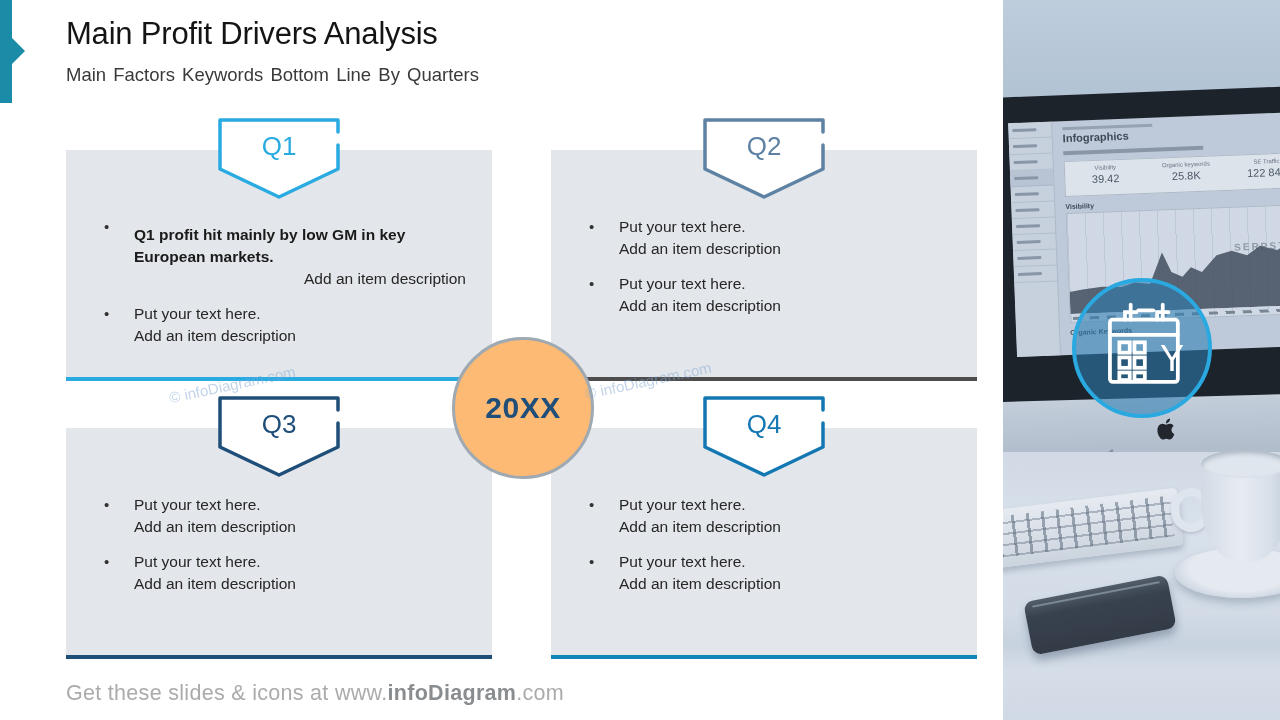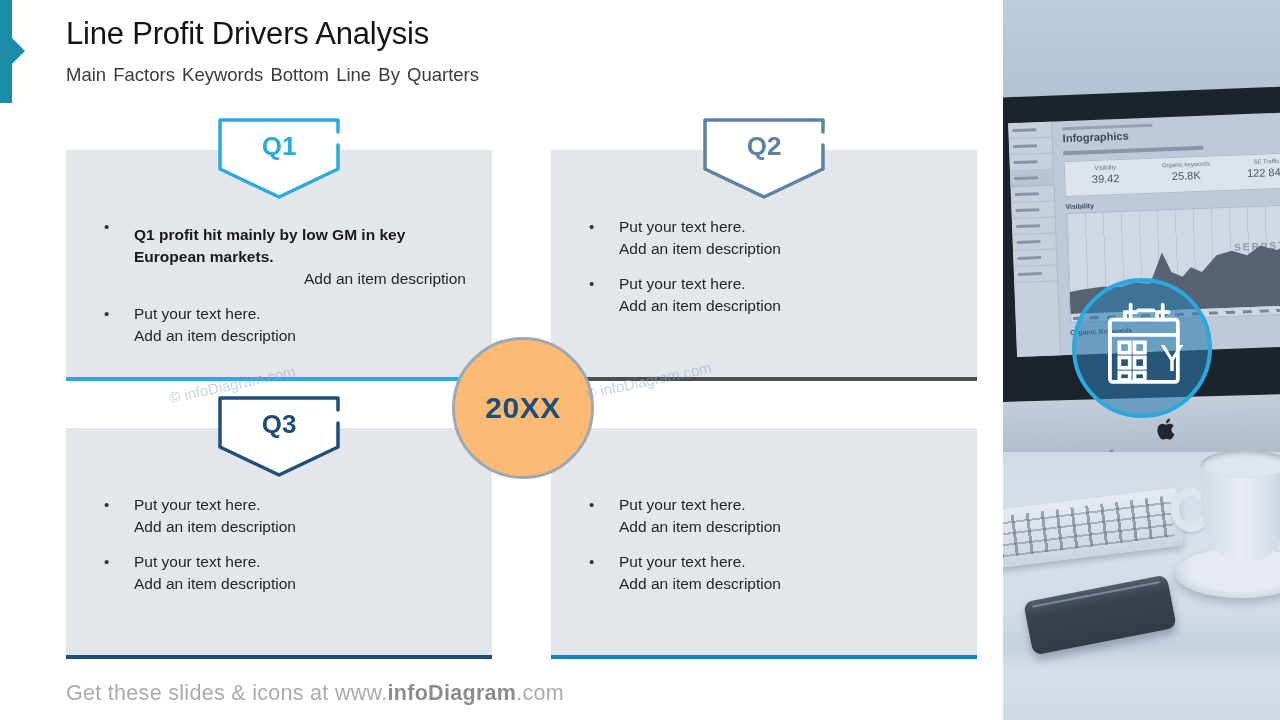--- a/index.html
+++ b/index.html
@@ -24,21 +24,21 @@
   .panel li { display:flex; margin-bottom:13px; }
   .bullet-dot { width:30px; flex:0 0 30px; font-size:15px; color:#333; line-height:1.42; }
   .bullet-txt { font-size:15.5px; color:#262626; line-height:1.42; }
   .lead { display:block; }
   .lead.strong { font-weight:700; color:#1a1a1a;margin-top:8px; }
   .desc { display:block;text-align:right; }
 
   .banner { position:absolute; left:151px; top:-33px; width:124px; height:84px; }
   .banner svg { position:absolute; inset:0; }
   .banner-label { position:absolute; left:0; right:0; top:6px; height:46px; display:flex; align-items:center; justify-content:center;
-    font-size:26px; font-weight:700; color:var(--accent,#29abe2); }
+    font-size:26px; font-weight:400; color:var(--accent,#29abe2); }
 
   
   .year-circle { position:absolute; left:452px; top:337px; width:142px; height:142px; border-radius:50%;
     background:#fdba74; border:3px solid #9fa9b2; display:flex; align-items:center; justify-content:center; z-index:6; }
   .year-circle span { font-size:30px; font-weight:700; color:#1f4e79; letter-spacing:0.5px; }
 
   
   .watermark { position:absolute; font-size:15px; color:rgba(128,165,212,0.48); transform:rotate(-12deg); z-index:7; white-space:nowrap; }
   .wm-1 { left:168px; top:376px; }
   .wm-2 { left:584px; top:372px; }
@@ -106,21 +106,21 @@
   .badge svg { position:absolute; inset:0; }
   .badge .yletter { position:absolute; left:84px; top:56px; font-size:36px; color:#fff; font-weight:400; }
 </style>
 </head>
 <body>
 
 <div id="slide">
 
   <div class="accent-bar"></div>
   <div class="accent-arrow"></div>
-  <h1 class="title">Line Profit Drivers Analysis</h1>
+  <h1 class="title">Main Profit Drivers Analysis</h1>
   <div class="subtitle">Main Factors Keywords Bottom Line By Quarters</div>
 
   <div class="quarter pos-q1" style="--accent: #29abe2; --line: #29abe2;">
     <div class="panel">
       <ul>
         <li>
           <span class="bullet-dot">•</span>
           <div class="bullet-txt">
             <span class="lead strong">Q1 profit hit mainly by low GM in key European markets.</span>
             <span class="desc">Add an item description</span>
@@ -208,20 +208,26 @@
           </div>
         </li>
         <li>
           <span class="bullet-dot">•</span>
           <div class="bullet-txt">
             <span class="lead">Put your text here.</span>
             <span class="desc">Add an item description</span>
           </div>
         </li>
       </ul>
+    </div>
+    <div class="banner">
+      <svg viewBox="0 0 124 84">
+          <path d="M121 28 L121 52 L62 80 L3 52 L3 3 L121 3 L121 15" fill="#ffffff" style="stroke:var(--accent)" stroke-width="3.5" stroke-linejoin="round" stroke-linecap="round"></path>
+        </svg>
+      <span class="banner-label">Q4</span>
     </div>
   </div>
 
   <div class="year-circle">
     <span>20XX</span>
   </div>
 
   <div class="watermark wm-1">© infoDiagram.com</div>
   <div class="watermark wm-2">© infoDiagram.com</div>
 

